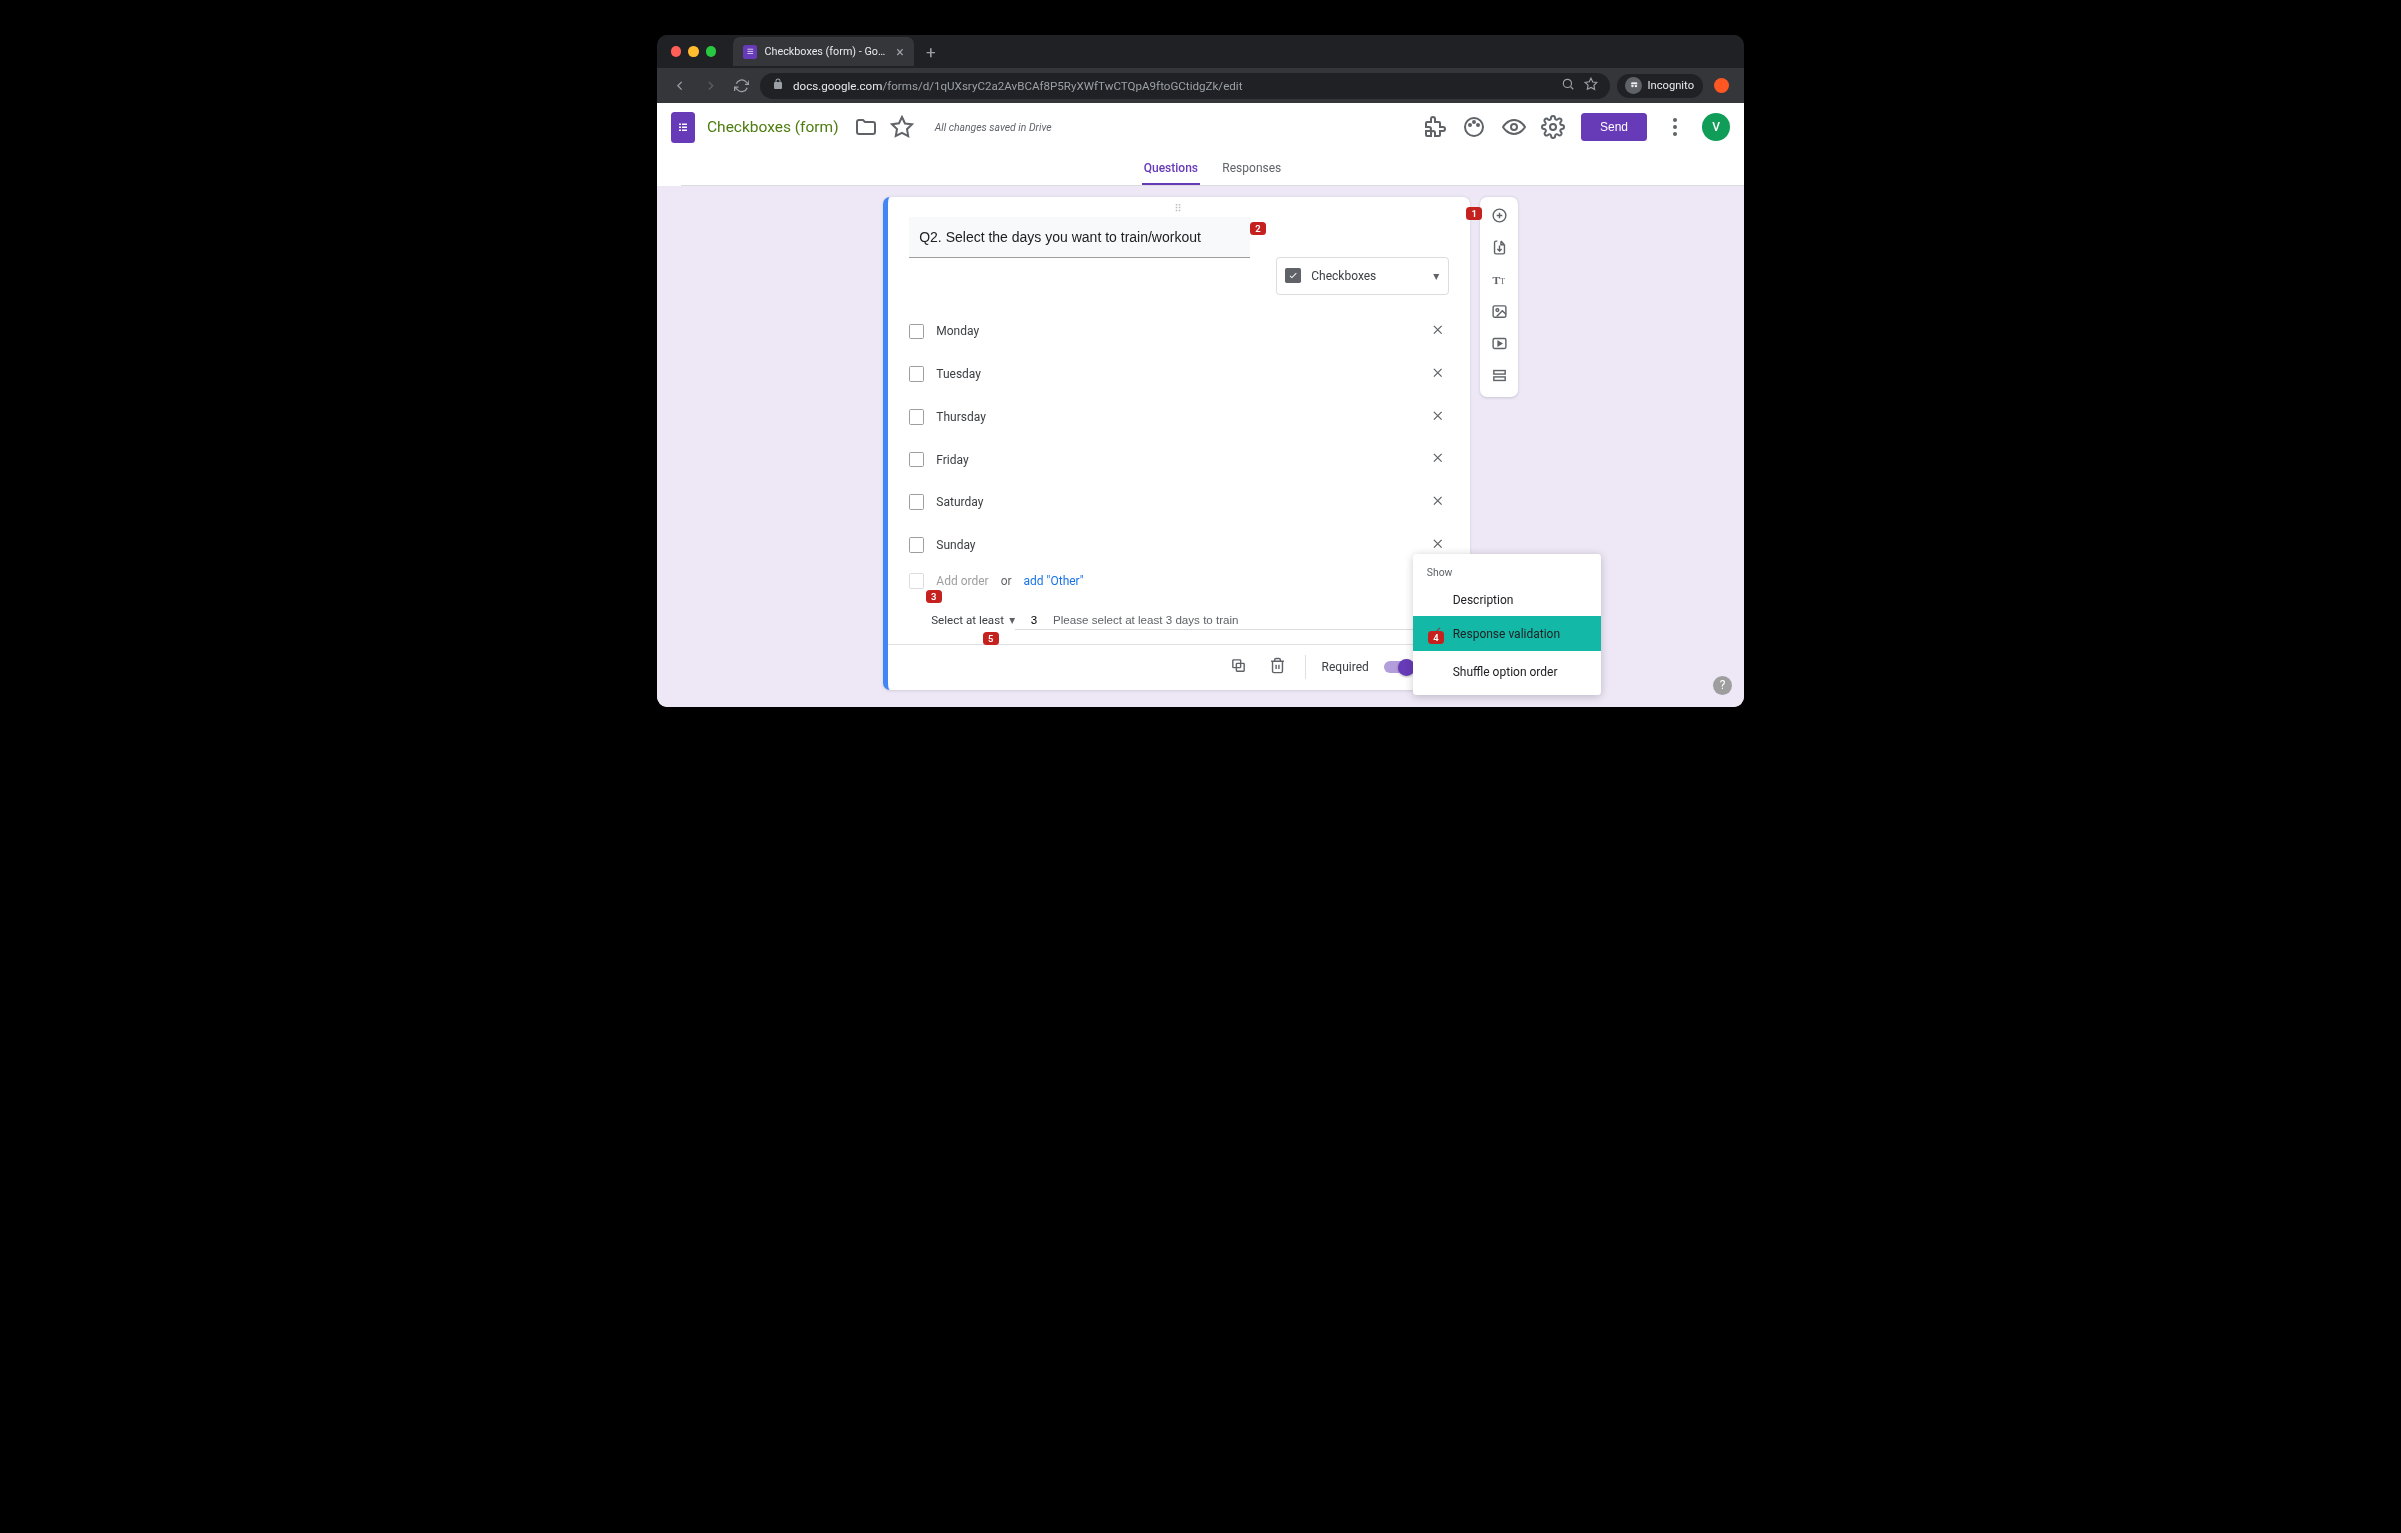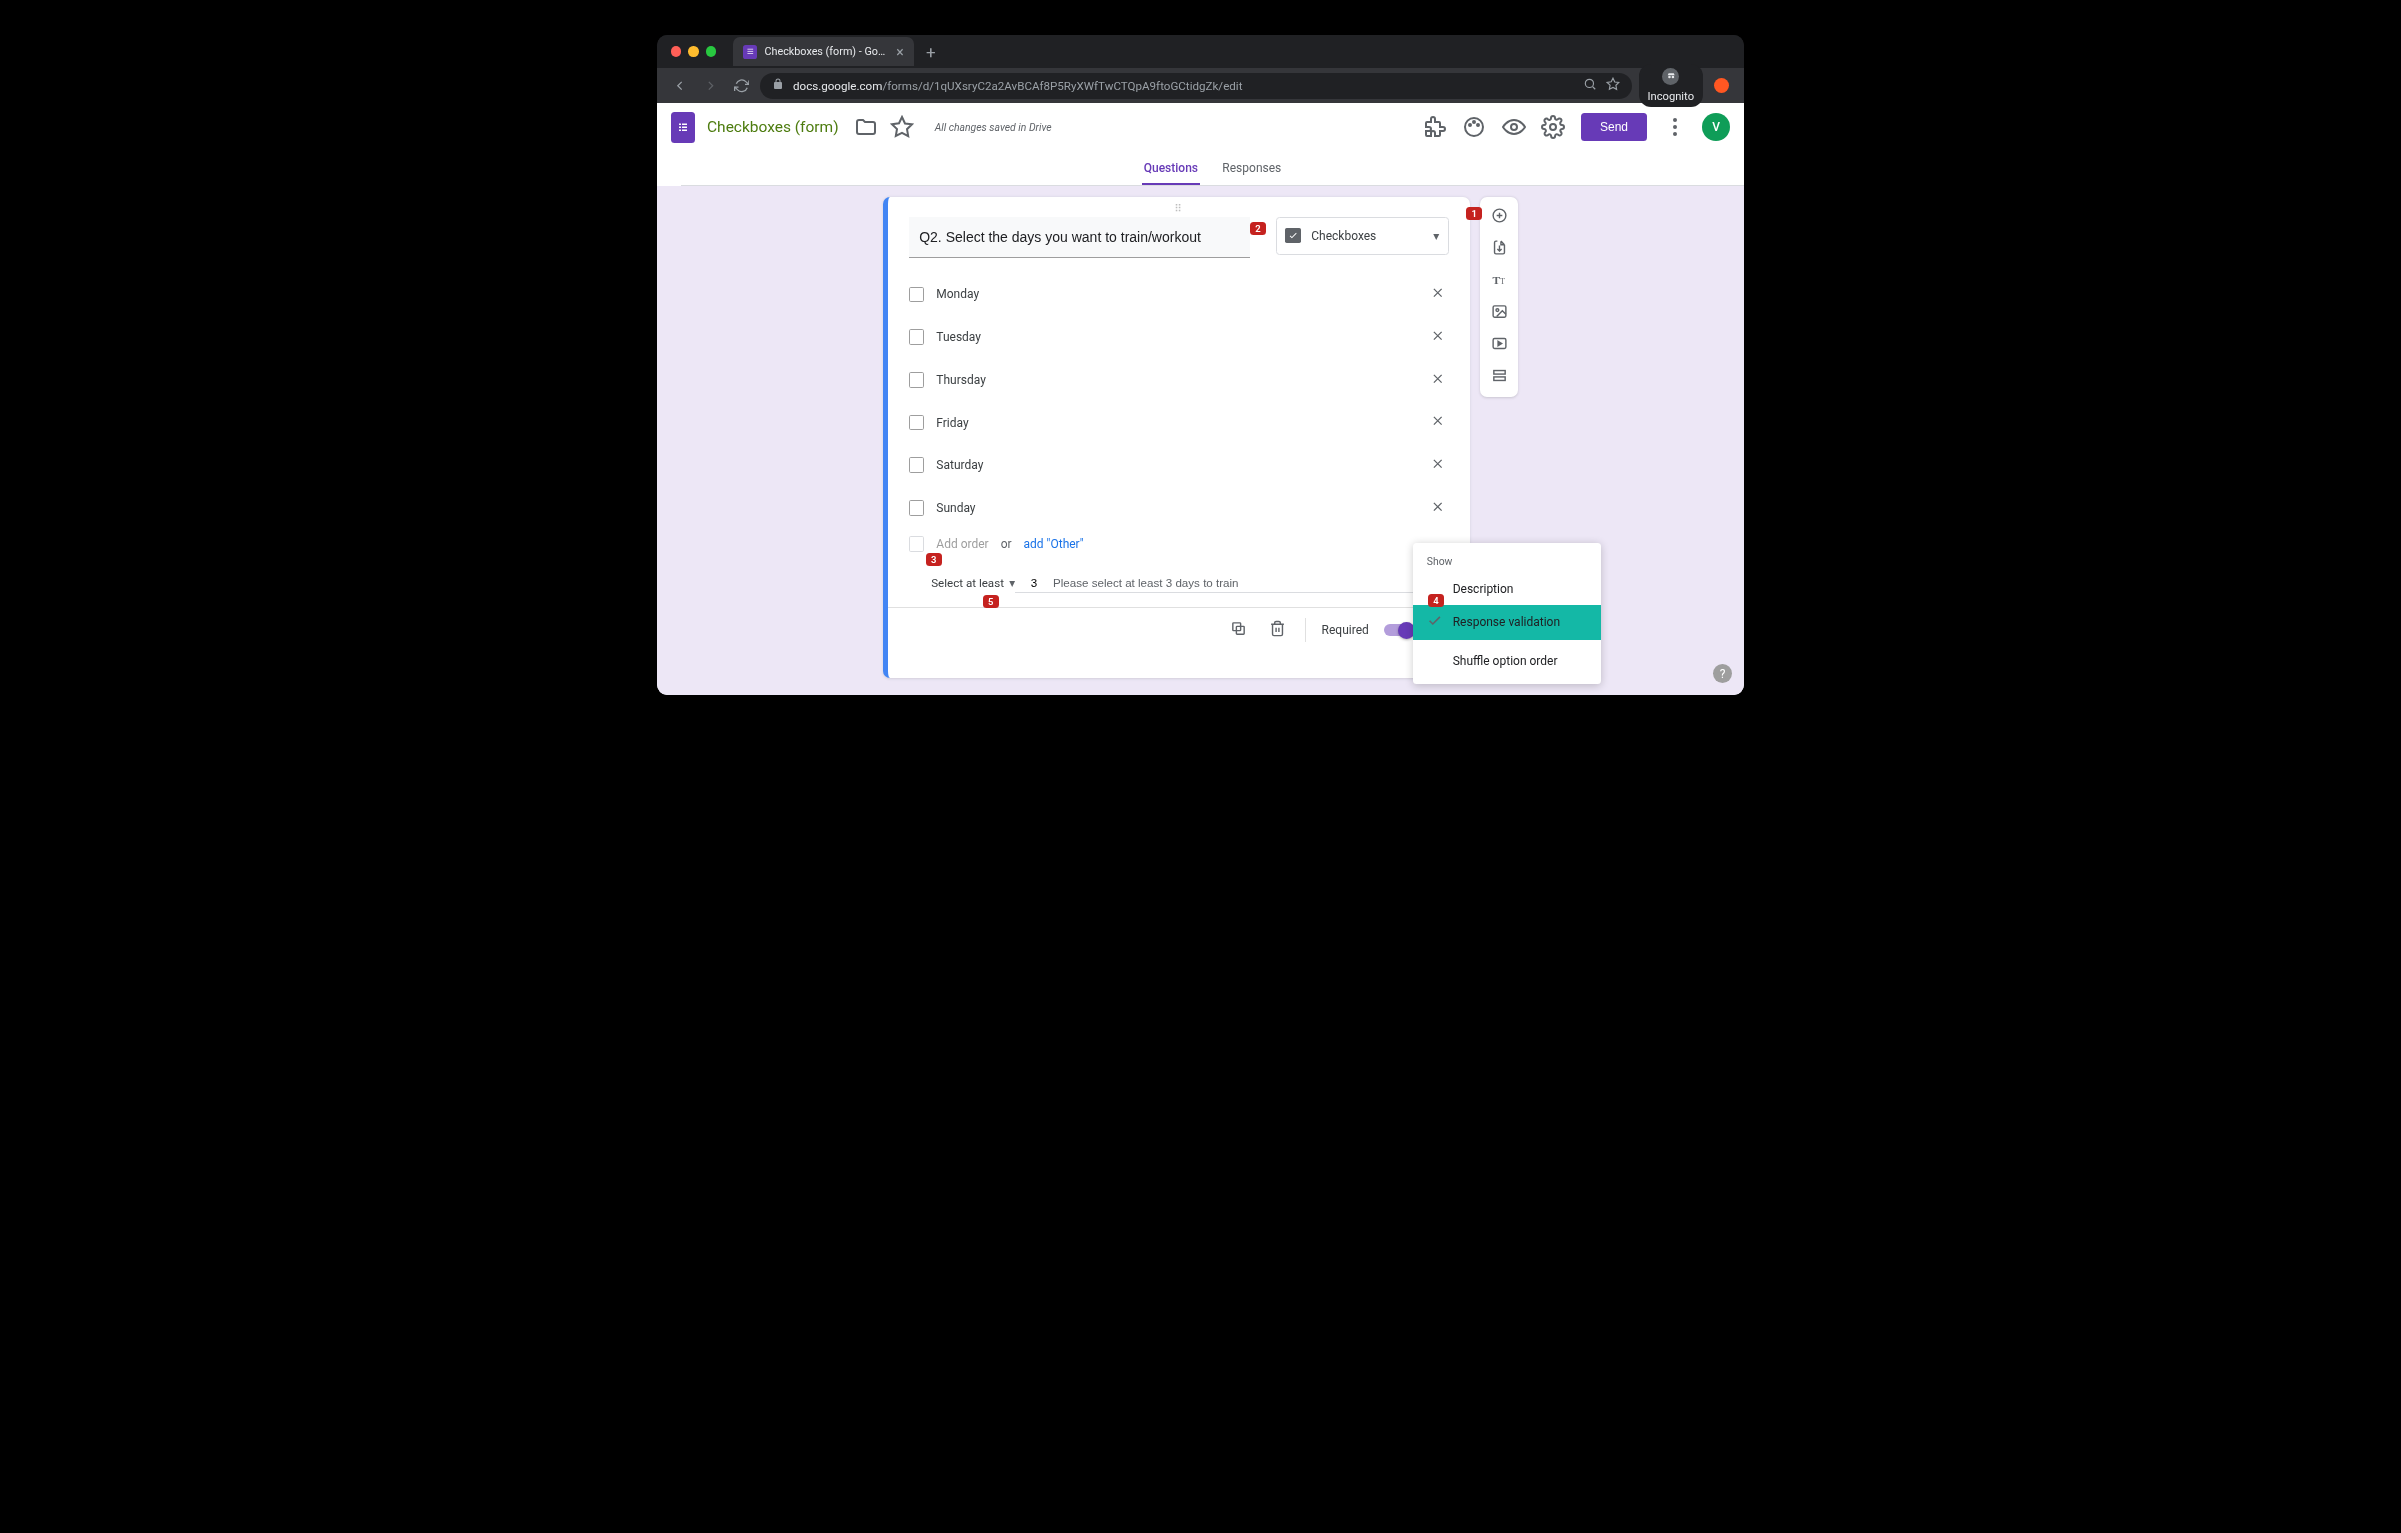--- a/index.html
+++ b/index.html
@@ -95,21 +95,20 @@
   }
   .addr .host { color: #e8eaed; }
   .addr-right { margin-left: auto; display: flex; gap: 8.6px; align-items: center; }
   .incognito-badge {
     display: flex; align-items: center; gap: 5.2px;
     background: #202124;
     border-radius: 12px;
     padding: 3.5px 8.6px;
     color: #e8eaed;
     font-size: 11.2px;
-    flex-direction: column;
   }
   .incog-icon {
     width: 17px; height: 17px; border-radius: 50%; background: #5f6368;
     display:flex; align-items:center; justify-content:center;
   }
   .ext-badge {
     width: 15.5px; height: 15.5px; border-radius: 50%; background: #ff5722;
   }
 
   
@@ -219,20 +218,21 @@
     border: 0.9px solid #dadce0;
     border-radius: 3.5px;
     height: 38px;
     display:flex;
     align-items:center;
     padding: 0 8.6px;
     gap: 10.4px;
     cursor:pointer;
     font-size: 12px;
     color: #3c4043;
+    margin-top: 40px;
   }
   .type-picker .cb {
     width:15.5px; height:15.5px; background:#5f6368; border-radius:1.7px;
     display:flex; align-items:center; justify-content:center;
   }
   .type-picker .cb svg { width:10.4px; fill:#fff; }
   .type-picker .chev { margin-left:auto; color:#5f6368; }
   .opt-row {
     display:flex;
     align-items:center;

